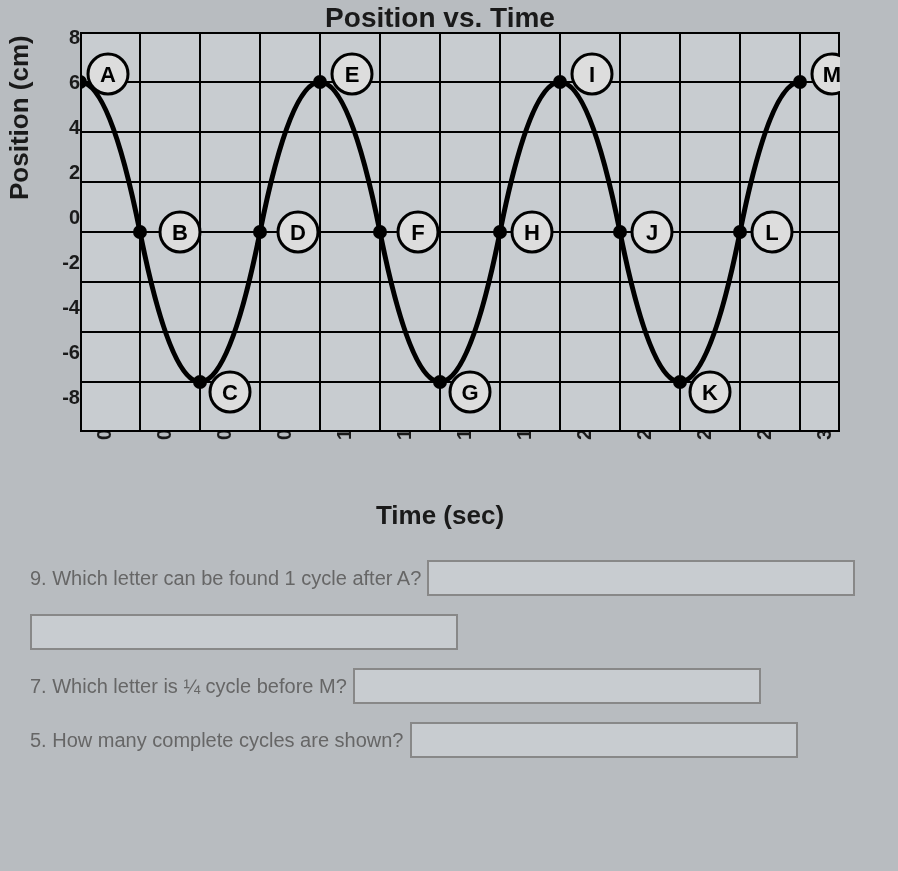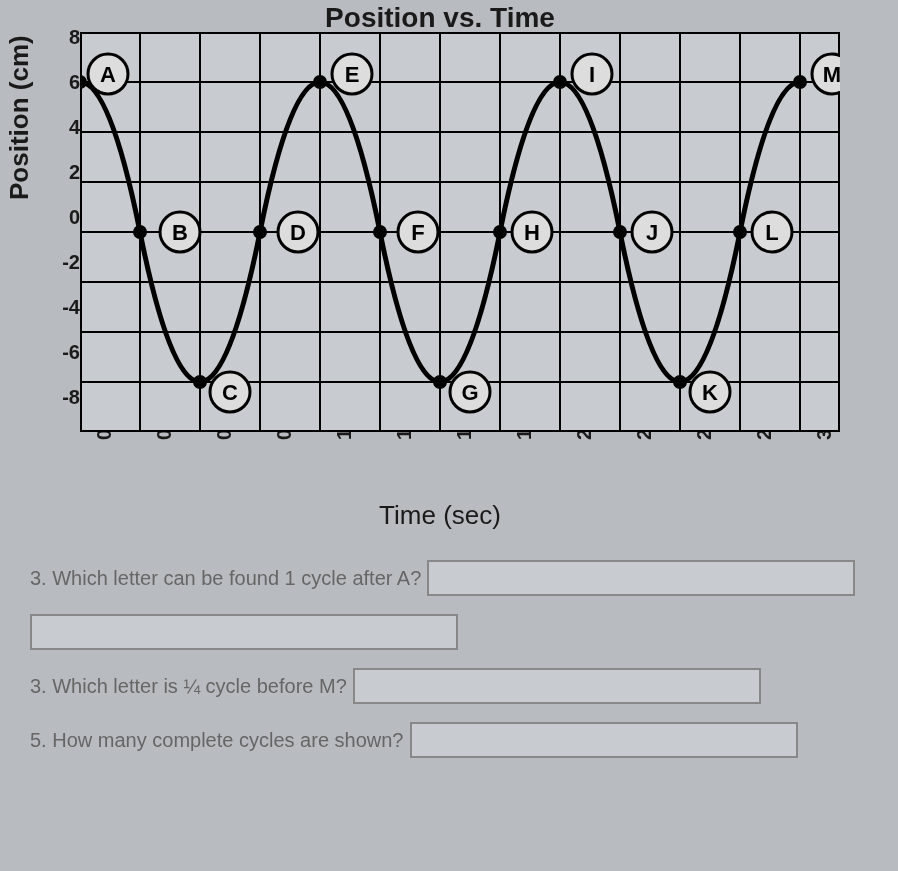--- a/index.html
+++ b/index.html
@@ -1,20 +1,20 @@
 <!DOCTYPE html>
 <html><head>
 <meta charset="utf-8">
 <style>
   html, body { margin:0; padding:0; width:898px; height:871px; background:#b8bcc0; font-family: Arial, Helvetica, sans-serif; color:#1a1a1a; }
   .page { width:754px; height:871px; position:relative; }
   .chart-area { position:absolute; left:10px; top:0; width:860px; height:530px; }
   .title { position:absolute; left:50%; transform:translateX(-50%); top:2px; font-size:28px; font-weight:bold; }
   .yl { position:absolute; left:-6px; top:200px; transform: rotate(-90deg); transform-origin: left top; font-size:26px; font-weight:bold; }
-  .xl { position:absolute; left:50%; transform:translateX(-50%); top:500px; font-size:26px; font-weight:normal; }
+  .xl { position:absolute; left:50%; transform:translateX(-50%); top:500px; font-size:26px; font-weight:bold; }
   svg.plot { position:absolute; left:70px; top:32px; width:760px; height:400px; }
   .ytick { position:absolute; left:48px; font-size:20px; font-weight:bold; text-align:right; width:22px; }
   .xtick { position:absolute; top:440px; font-size:20px; font-weight:bold; transform: rotate(-90deg); transform-origin: left top; }
   .label-circle { fill:#ddd; stroke:#000; stroke-width:3; }
   .label-text { font-size:22px; font-weight:bold; text-anchor:middle; dominant-baseline:middle; }
   .questions { position:absolute; left:30px; top:560px; width:840px; }
   .qrow { margin-bottom:18px; display:flex; align-items:center; }
   .qtext { color:#666; font-size:20px; margin-right:6px; }
   .qinput { border:2px solid #888; background:#c8ccd0; height:30px; flex:0 0 auto; }
 </style>
@@ -164,28 +164,28 @@
       <g>
             <circle class="label-circle" cx="752" cy="42" r="20"></circle>
             <text class="label-text" x="752" y="44">M</text>
           </g>
     </g>
   </svg>
 </div>
 
 <div class="questions">
   <div class="qrow">
-    <span class="qtext">3. Which letter can be found 1 cycle after A?</span>
+    <span class="qtext">9. Which letter can be found 1 cycle after A?</span>
     <input class="qinput" style="width: 420px;">
   </div>
   <div class="qrow">
     <input class="qinput" style="width: 420px;">
   </div>
   <div class="qrow">
-    <span class="qtext">3. Which letter is ¼ cycle before M?</span>
+    <span class="qtext">7. Which letter is ¼ cycle before M?</span>
     <input class="qinput" style="width: 400px;">
   </div>
   <div class="qrow">
     <span class="qtext">5. How many complete cycles are shown?</span>
     <input class="qinput" style="width: 380px;">
   </div>
 </div>
 
 </div>
 

